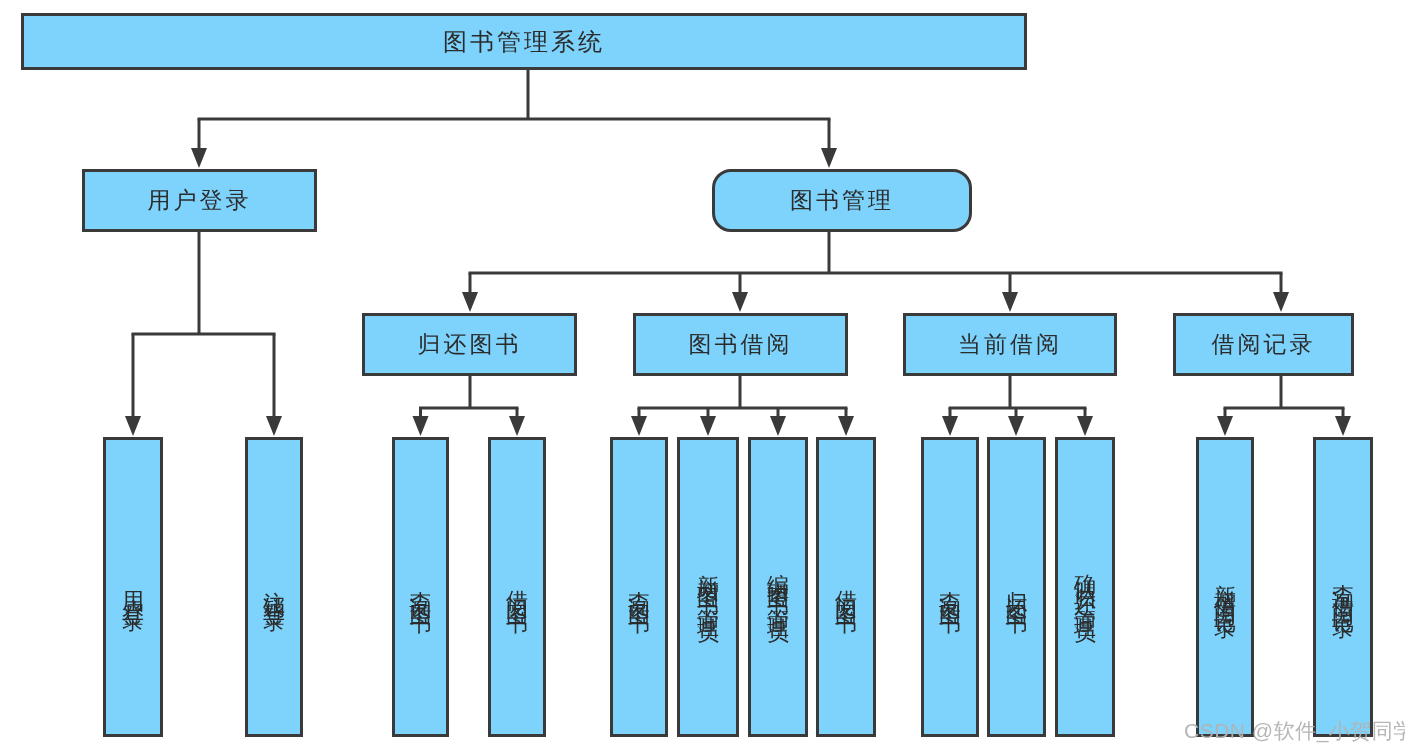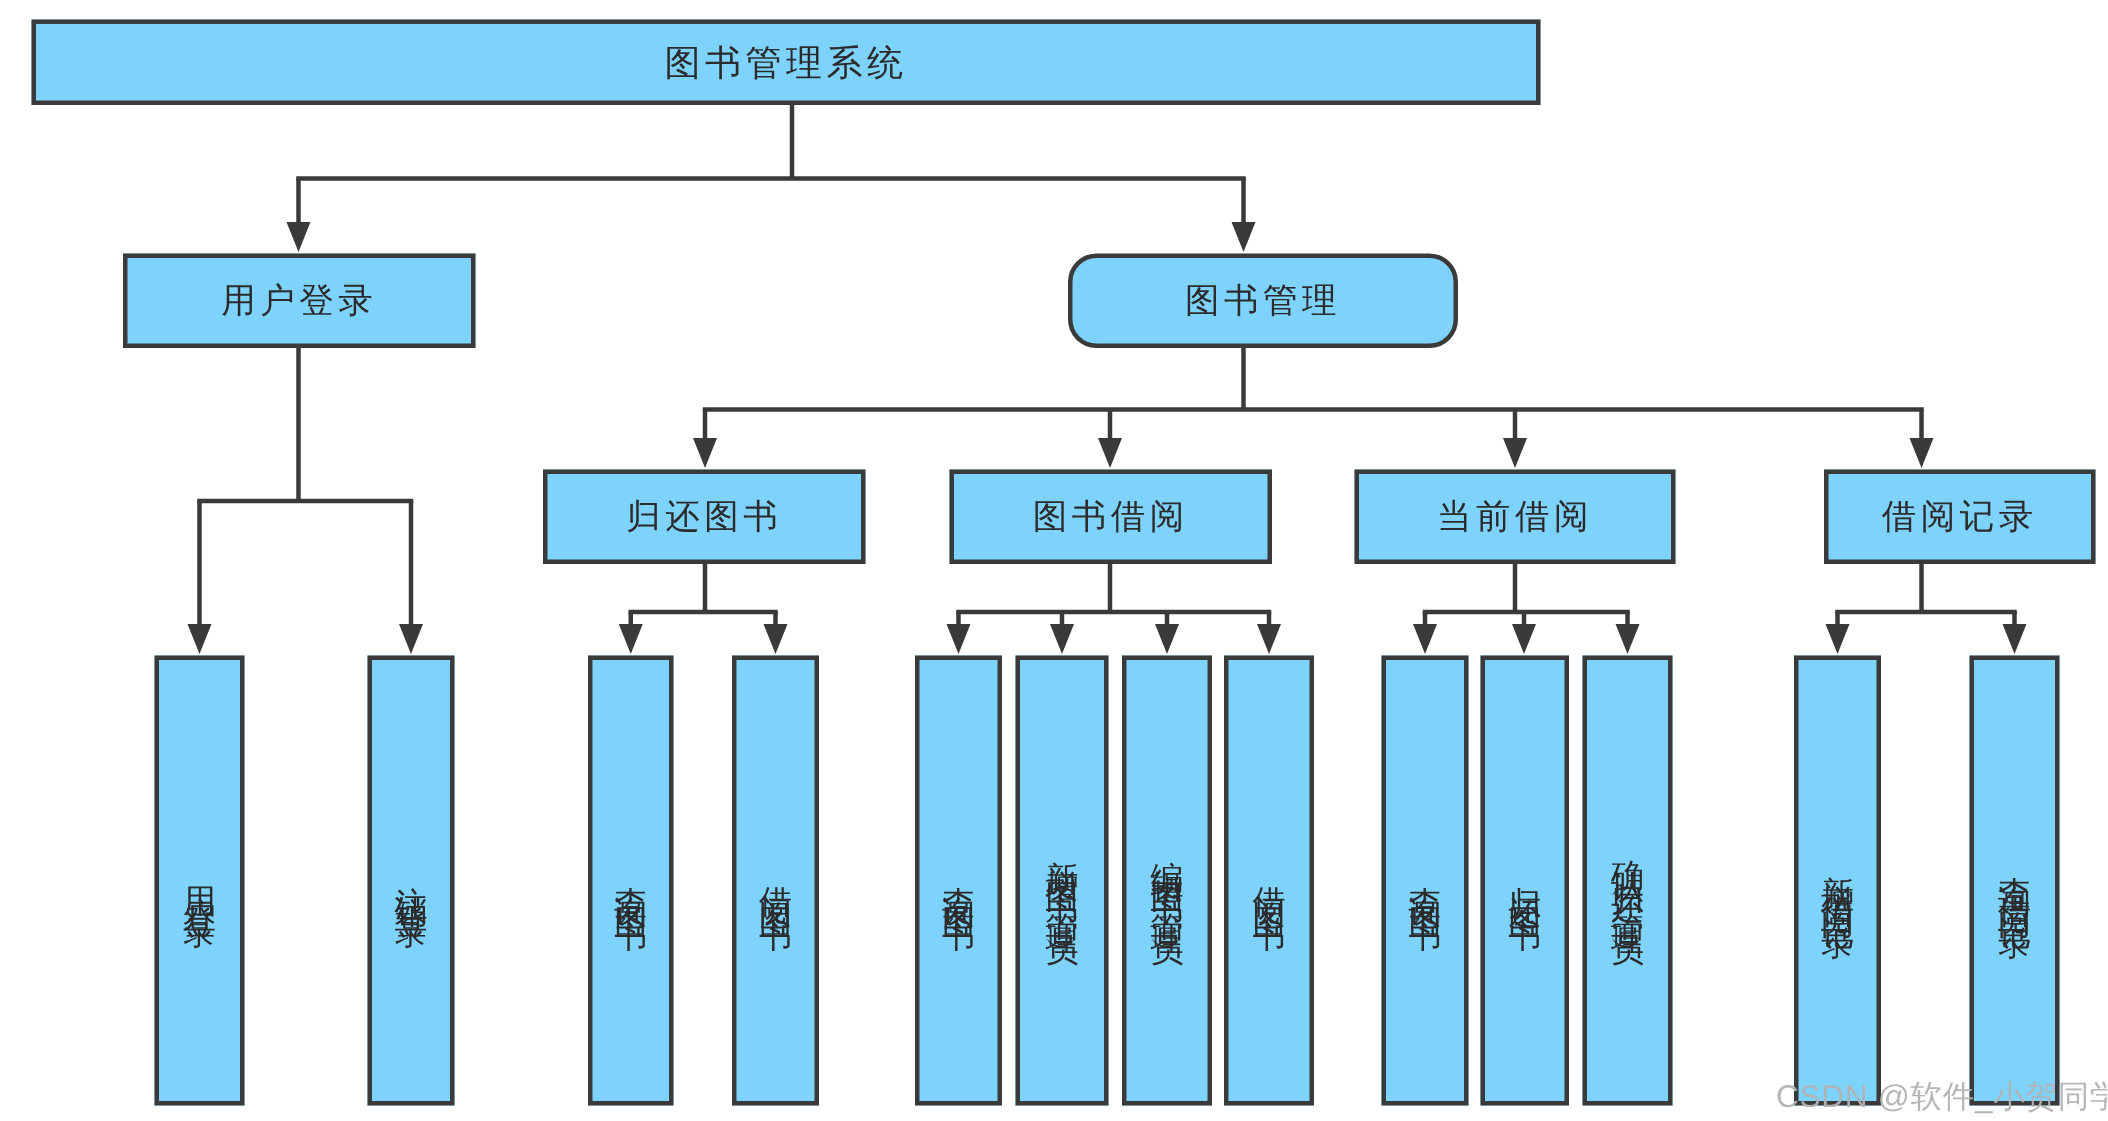--- a/index.html
+++ b/index.html
@@ -123,21 +123,21 @@
   </svg>
 
   <div class="node root" style="left:21px;top:13px;width:1006px;height:57px;">图书管理系统</div>
 
   <div class="node" style="left:82px;top:169px;width:235px;height:63px;">用户登录</div>
   <div class="node" style="left:712px;top:169px;width:260px;height:63px;border-radius:19px;">图书管理</div>
 
   <div class="node" style="left:362px;top:313px;width:215px;height:63px;">归还图书</div>
   <div class="node" style="left:633px;top:313px;width:215px;height:63px;">图书借阅</div>
   <div class="node" style="left:903px;top:313px;width:214px;height:63px;">当前借阅</div>
-  <div class="node" style="left:1216px;top:313px;width:181px;height:63px;">借阅记录</div>
+  <div class="node" style="left:1173px;top:313px;width:181px;height:63px;">借阅记录</div>
 
   <div class="node leaf" style="left:103px;top:437px;width:60px;height:300px;">用户登录</div>
   <div class="node leaf" style="left:245px;top:437px;width:58px;height:300px;">注销登录</div>
 
   <div class="node leaf" style="left:392px;top:437px;width:57px;height:300px;">查询图书</div>
   <div class="node leaf" style="left:488px;top:437px;width:58px;height:300px;">借阅图书</div>
 
   <div class="node leaf" style="left:610px;top:437px;width:58px;height:300px;">查询图书</div>
   <div class="node leaf" style="left:677px;top:437px;width:62px;height:300px;">新增图书（管理员）</div>
   <div class="node leaf" style="left:748px;top:437px;width:60px;height:300px;">编辑图书（管理员）</div>

